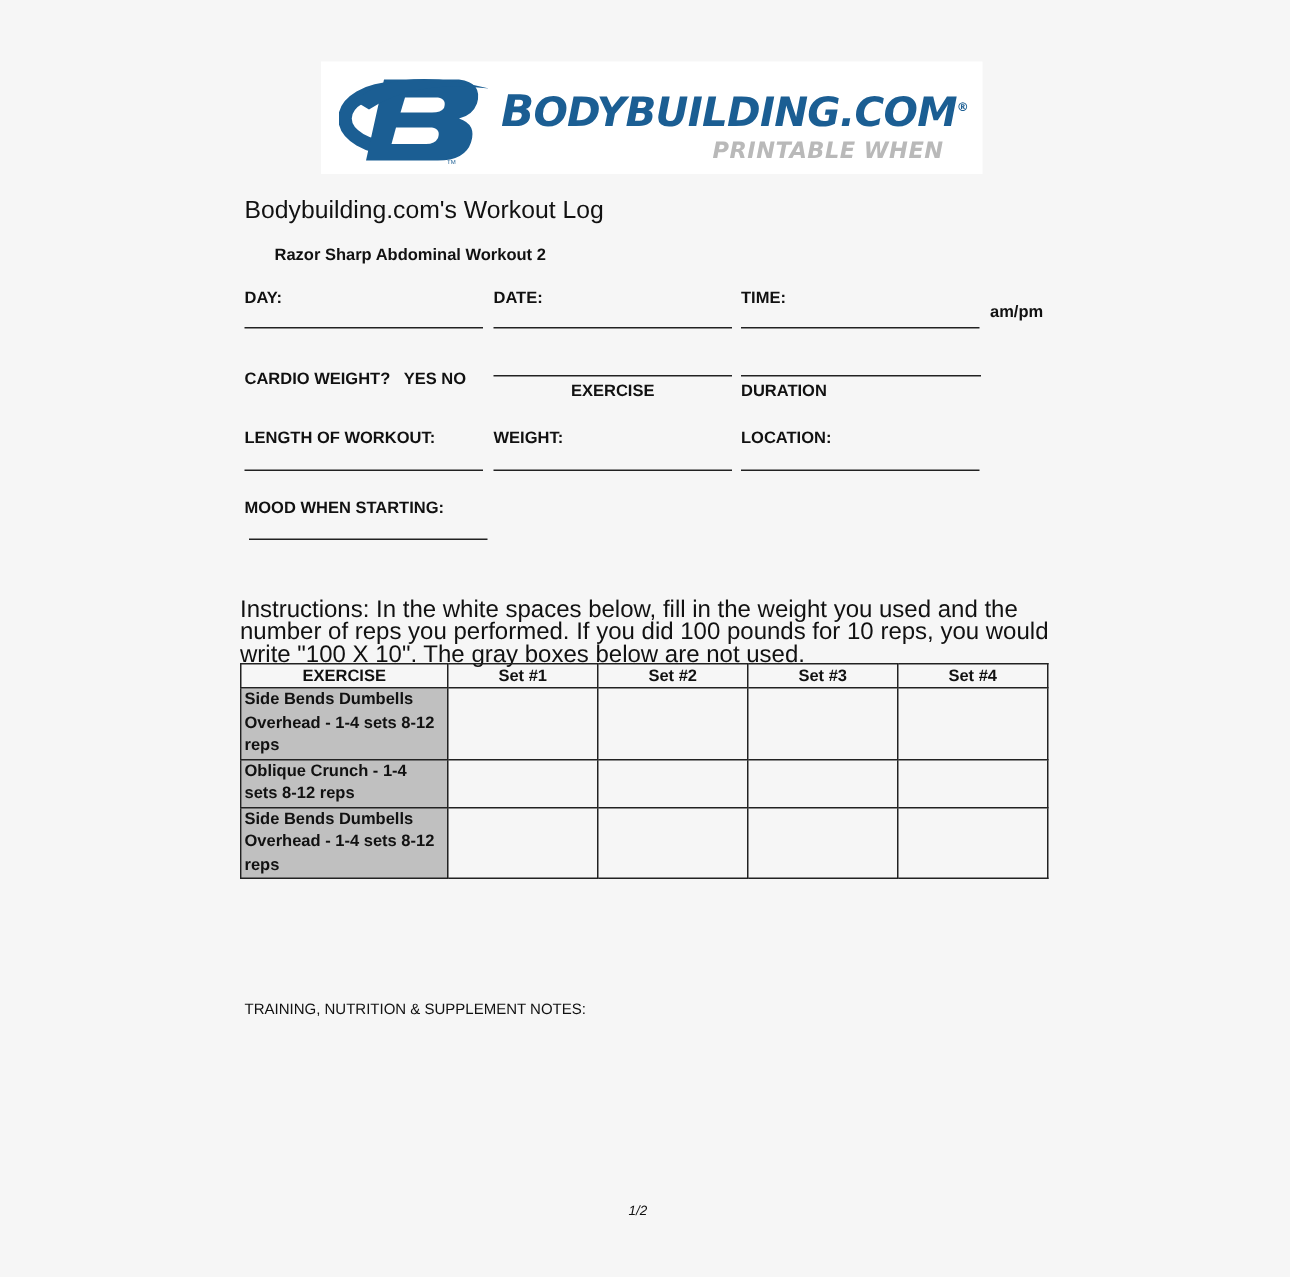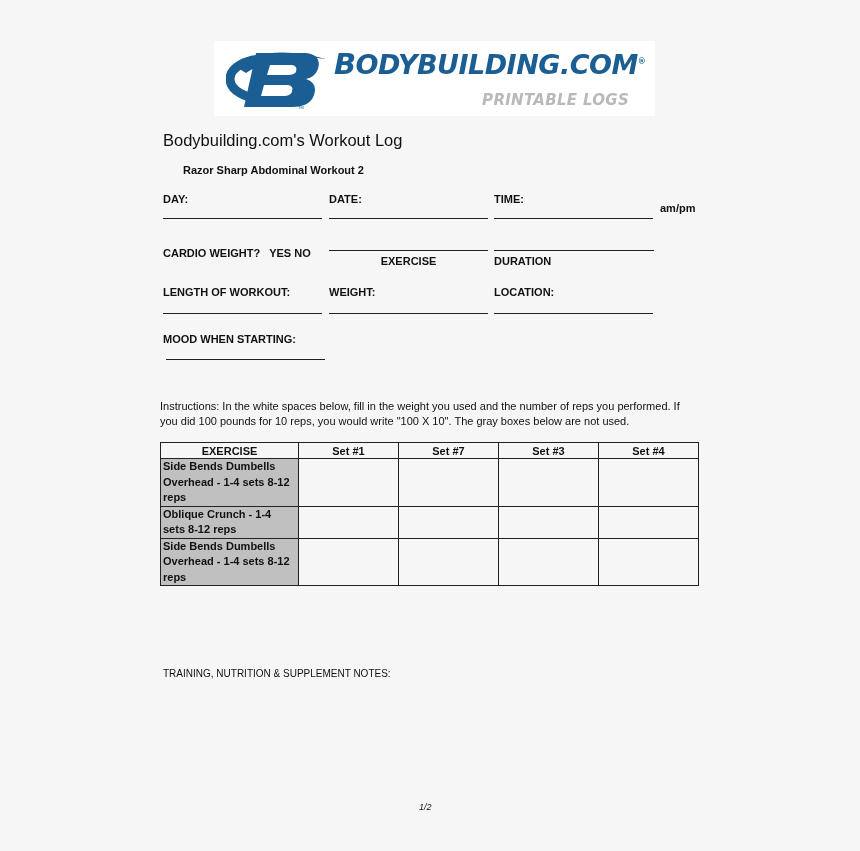--- a/index.html
+++ b/index.html
@@ -7,36 +7,36 @@
       width: 860px; height: 851px; background: #f6f6f6;
       position: relative; overflow: hidden;
       font-family: "Liberation Sans", sans-serif; color: #111;
     }
     .abs { position: absolute; }
     .logo-box {
       left: 214px; top: 41px; width: 441px; height: 75px; background: #fff;
     }
     .logo-b { position: absolute; left: 12px; top: 4px; }
     .brand {
-      position: absolute; left: 120px; top: 6px;
+      position: absolute; left: 120px; top: 16px;
       font-family: "DejaVu Sans", sans-serif; font-weight: bold; font-style: italic;
       font-size: 27px; color: #1b5e93; letter-spacing: -0.5px;
     }
     .brand .big { font-size: 29px; }
     .brand .reg { font-size: 8px; vertical-align: super; }
     .subbrand {
       position: absolute; right: 26px; top: 50px;
       font-family: "DejaVu Sans", sans-serif; font-weight: bold; font-style: italic;
       font-size: 15px; color: #b9b9b9; letter-spacing: 0.3px;
     }
     .title { left: 163px; top: 131px; font-size: 16.5px; font-weight: normal; }
     .subtitle { left: 160px; top: 164px; font-size: 11px; font-weight: bold; padding-left: 23px; }
     .lbl { font-size: 11px; font-weight: bold; }
     .line { height: 0; border-top: 1px solid #222; }
-    .instr { left: 160px; top: 399px; width: 540px; font-size: 11px; line-height: 15px; }
+    .instr { left: 160px; top: 399px; width: 540px; font-size: 16px; line-height: 15px; }
     table.log {
       position: absolute; left: 160px; top: 442px; width: 539px;
       border-collapse: collapse; font-size: 11px;
     }
     table.log th, table.log td { border: 1px solid #222; }
     table.log th { height: 15px; font-weight: bold; text-align: center; padding: 0; }
     table.log td.ex {
       background: #c0c0c0; font-weight: bold; vertical-align: top;
       padding: 0 2px 0 2px; line-height: 15.5px; width: 134px;
     }
@@ -50,21 +50,21 @@
 <div class="abs logo-box">
   <svg class="logo-b" width="100" height="66" viewBox="0 0 100 66">
     <ellipse cx="38" cy="34" rx="34" ry="20" fill="none" stroke="#1b5e93" stroke-width="9"></ellipse>
     <path d="M30 8 L80 8 Q96 10 92 24 Q89 32 80 34 Q92 38 88 50 Q84 62 66 62 L18 62 Z" fill="#1b5e93"></path>
     <path d="M44 20 L66 20 Q72 21 70 27 Q68 30 62 30 L41 30 Z" fill="#fff"></path>
     <path d="M38 40 L62 40 Q68 41 66 47 Q64 51 58 51 L35 51 Z" fill="#fff"></path>
     <path d="M10 22 Q40 -2 100 14 Q50 8 20 28 Z" fill="#1b5e93"></path>
     <text x="72" y="64" font-size="4" fill="#1b5e93">TM</text>
   </svg>
   <div class="brand"><span class="big">B</span><span>ODYBUILDING</span><span>.COM</span><span class="reg">®</span></div>
-  <div class="subbrand">PRINTABLE LOGS</div>
+  <div class="subbrand">PRINTABLE WHEN</div>
 </div>
 
 <div class="abs title">Bodybuilding.com's Workout Log</div>
 <div class="abs subtitle">Razor Sharp Abdominal Workout 2</div>
 
 <div class="abs lbl" style="left:163px;top:193px">DAY:</div>
 <div class="abs lbl" style="left:329px;top:193px">DATE:</div>
 <div class="abs lbl" style="left:494px;top:193px">TIME:</div>
 <div class="abs line" style="left:163px;top:218px;width:159px"></div>
 <div class="abs line" style="left:329px;top:218px;width:159px"></div>
@@ -87,21 +87,21 @@
 <div class="abs lbl" style="left:163px;top:333px">MOOD WHEN STARTING:</div>
 <div class="abs line" style="left:166px;top:359px;width:159px"></div>
 
 <div class="abs instr">Instructions: In the white spaces below, fill in the weight you used and the number of reps you performed. If you did 100 pounds for 10 reps, you would write "100 X 10". The gray boxes below are not used.</div>
 
 <table class="log">
   <thead>
     <tr>
       <th>EXERCISE</th>
       <th>Set #1</th>
-      <th>Set #7</th>
+      <th>Set #2</th>
       <th>Set #3</th>
       <th>Set #4</th>
     </tr>
   </thead>
   <tbody>
     <tr style="height:47px">
       <td class="ex">Side Bends Dumbells Overhead - 1-4 sets 8-12 reps</td>
       <td class="cell"></td>
       <td class="cell"></td>
       <td class="cell"></td>

